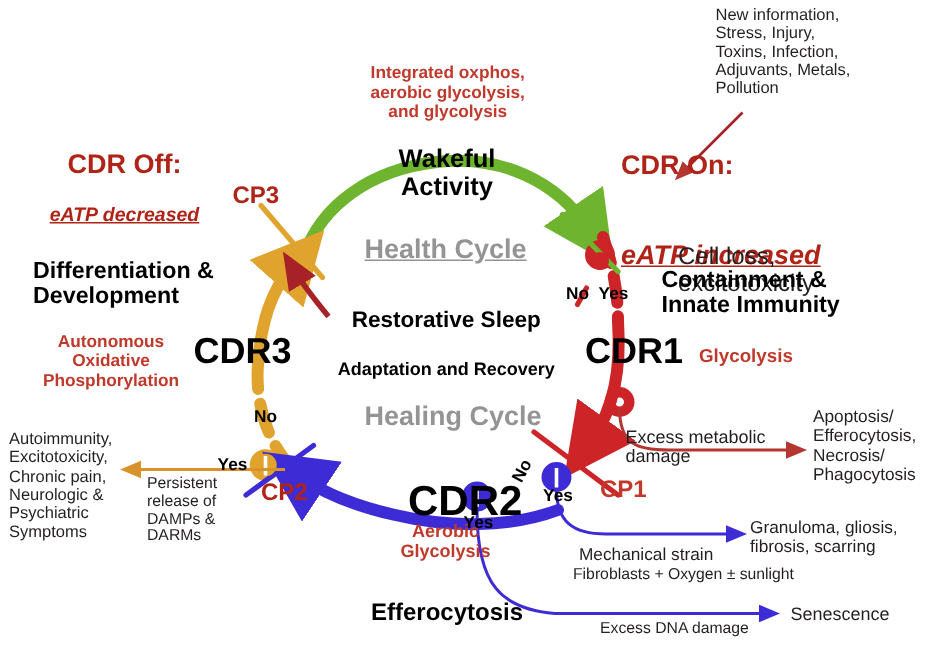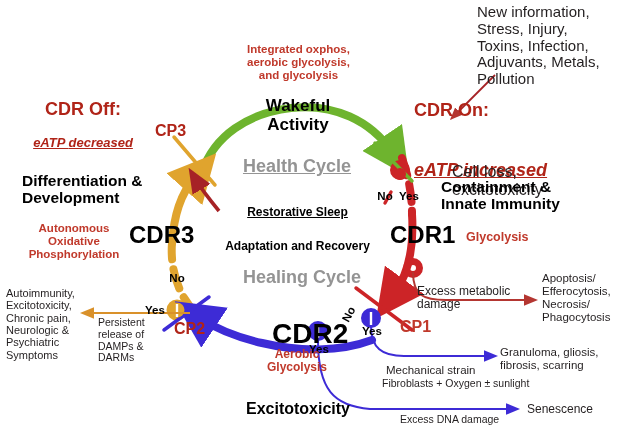--- a/index.html
+++ b/index.html
@@ -136,21 +136,21 @@
       <path d="M318,340 C318,390 334,406 370,409 L512,409" fill="none" stroke="#3D2BD6" stroke-width="2" marker-end="url(#ah-blue-thin)"></path>
     </g>
 
     <g>
       <path d="M177,318 C177,318 177,318 177,318" fill="none" stroke="#D9912A" stroke-width="2"></path>
       <path d="M190,313 L172,313" fill="none" stroke="#D9912A" stroke-width="2"></path>
       <path d="M172,313 L88,313" fill="none" stroke="#D9912A" stroke-width="2" marker-end="url(#ah-orange-thin)"></path>
     </g>
   </svg>
 
-  <div class="lbl l black-plain" style="left:477px;top:4px;width:140px;font-size:15px;">New information,
+  <div class="lbl l black-plain" style="left:477px;top:4px;width:140px;font-size:11px;">New information,
 Stress, Injury,
 Toxins, Infection,
 Adjuvants, Metals,
 Pollution</div>
 
   <div class="lbl c red-bold" style="left:226px;top:43px;width:145px;font-size:11.5px;">Integrated oxphos,
 aerobic glycolysis,
 and glycolysis</div>
 
   <div class="lbl c black-bold" style="left:238px;top:96px;width:120px;font-size:17px;">Wakeful
@@ -174,21 +174,21 @@
 
   <div class="lbl l black-bold" style="left:22px;top:172px;width:140px;font-size:15.5px;">Differentiation &amp;
 Development</div>
 
   <div class="lbl l black-bold" style="left:441px;top:178px;width:175px;font-size:15.5px;">Containment &amp;
 Innate Immunity</div>
 
   <div class="lbl c black-bold" style="left:374px;top:190px;width:22px;font-size:11.5px;">No</div>
   <div class="lbl c black-bold" style="left:396px;top:190px;width:26px;font-size:11.5px;">Yes</div>
 
-  <div class="lbl c black-bold" style="left:210px;top:206px;width:175px;font-size:12px;text-decoration:underline;">Restorative Sleep</div>
+  <div class="lbl c black-bold" style="left:210px;top:206px;width:175px;font-size:15px;">Restorative Sleep</div>
   <div class="lbl c black-bold" style="left:205px;top:224px;width:185px;font-size:12px;margin-top:16px;">Adaptation and Recovery</div>
 
   <div class="lbl c red-bold" style="left:18px;top:222px;width:112px;font-size:11.5px;">Autonomous
 Oxidative
 Phosphorylation</div>
 
   <div class="lbl l black-bold" style="left:129px;top:222px;font-size:24px;">CDR3</div>
 
   <div class="lbl l black-bold" style="left:390px;top:222px;font-size:24px;">CDR1</div>
 
@@ -233,19 +233,19 @@
 
   <div class="lbl l black-plain" style="left:500px;top:346px;width:120px;font-size:11.5px;">Granuloma, gliosis,
 fibrosis, scarring</div>
 
   <div class="lbl c red-bold" style="left:252px;top:348px;width:90px;font-size:12px;">Aerobic
 Glycolysis</div>
 
   <div class="lbl l black-plain" style="left:386px;top:364px;width:130px;font-size:11.5px;">Mechanical strain</div>
   <div class="lbl l black-plain" style="left:382px;top:378px;width:160px;font-size:10.5px;">Fibroblasts + Oxygen ± sunlight</div>
 
-  <div class="lbl c black-bold" style="left:228px;top:400px;width:140px;font-size:16px;">Excitotoxicity</div>
+  <div class="lbl c black-bold" style="left:228px;top:400px;width:140px;font-size:16px;">Efferocytosis</div>
 
   <div class="lbl l black-plain" style="left:527px;top:403px;width:90px;font-size:12px;">Senescence</div>
 
   <div class="lbl l black-plain" style="left:400px;top:414px;width:130px;font-size:10.5px;">Excess DNA damage</div>
 
 </div>
 
 </body></html>

